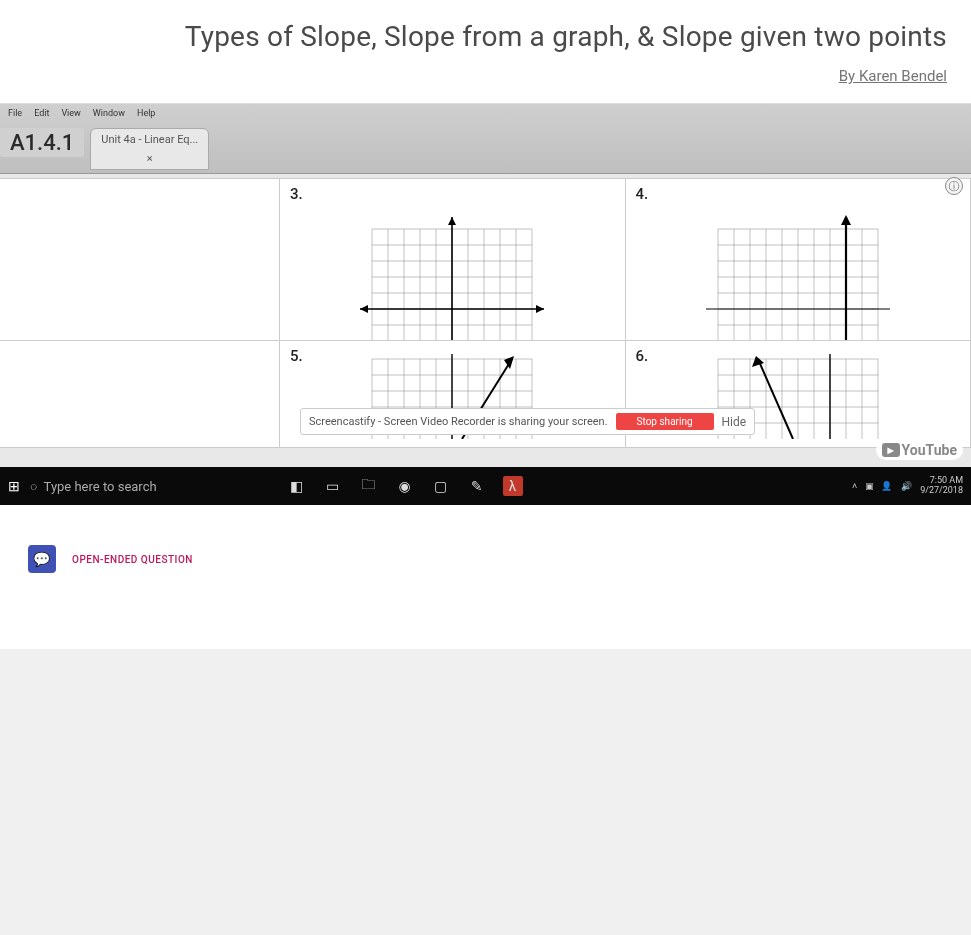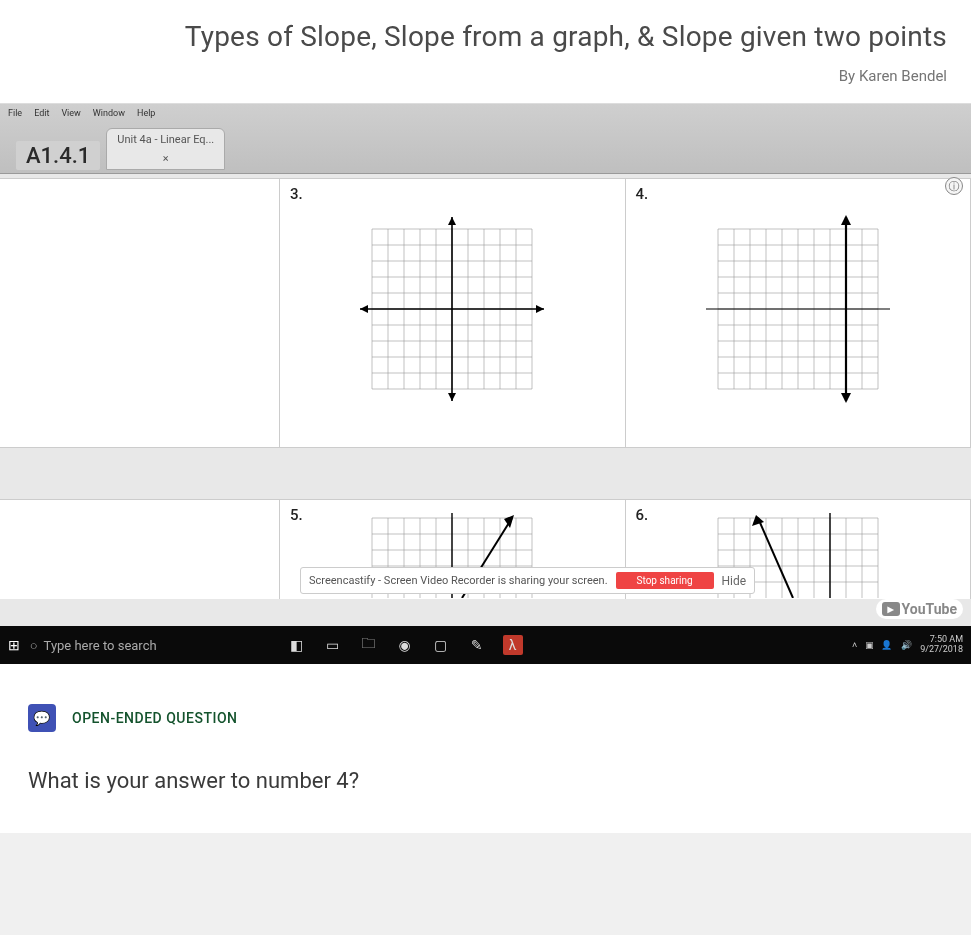--- a/index.html
+++ b/index.html
@@ -19,44 +19,45 @@
     .page-title {
       font-size: 28px;
       font-weight: 400;
       color: #4a4a4a;
       letter-spacing: 0.2px;
       margin-bottom: 14px;
     }
     .byline {
       font-size: 15px;
       color: #757575;
+      text-decoration: underline;
     }
     .video-area {
       background: #e8e8e8;
       position: relative;
-      height: 560px;
+      height: 401px;
     }
     .browser-chrome {
       height: 70px;
       background: linear-gradient(#cfcfcf, #bfbfbf);
       position: relative;
       border-bottom: 1px solid #999;
     }
     .menu-bar {
       display: flex;
       gap: 12px;
       padding: 4px 8px;
       font-size: 9px;
       color: #333;
     }
     .tab-row {
       display: flex;
-      align-items: flex-end;
+      align-items: flex-start;
       gap: 6px;
-      padding: 6px 8px 0 16px;
+      padding: 6px 8px 0 0;
     }
     .section-badge {
       background: #d0d0d0;
       color: #2a2a2a;
       font-size: 22px;
       font-weight: 500;
       padding: 2px 10px;
       border-radius: 2px;
     }
     .tab-chip {
@@ -247,23 +248,23 @@
       height: 28px;
       background: #3f51b5;
       border-radius: 4px;
       display: flex;
       align-items: center;
       justify-content: center;
       color: #fff;
       font-size: 14px;
     }
     .qt-label {
-      font-size: 14px;
+      font-size: 10px;
       font-weight: 500;
-      color: #14532d;
+      color: #be185d;
       letter-spacing: 0.5px;
     }
     .question-text {
       font-size: 22px;
       color: #3a3a3a;
       font-weight: 400;
     }
   </style>
 </head>
 <body>
@@ -472,14 +473,13 @@
       </div>
     </div>
   </div>
 </div>
 
 <div class="question-section">
   <div class="question-type">
     <div class="qt-icon">💬</div>
     <div class="qt-label">OPEN-ENDED QUESTION</div>
   </div>
-  <div class="question-text">What is your answer to number 4?</div>
 </div>
 
 </body></html>

